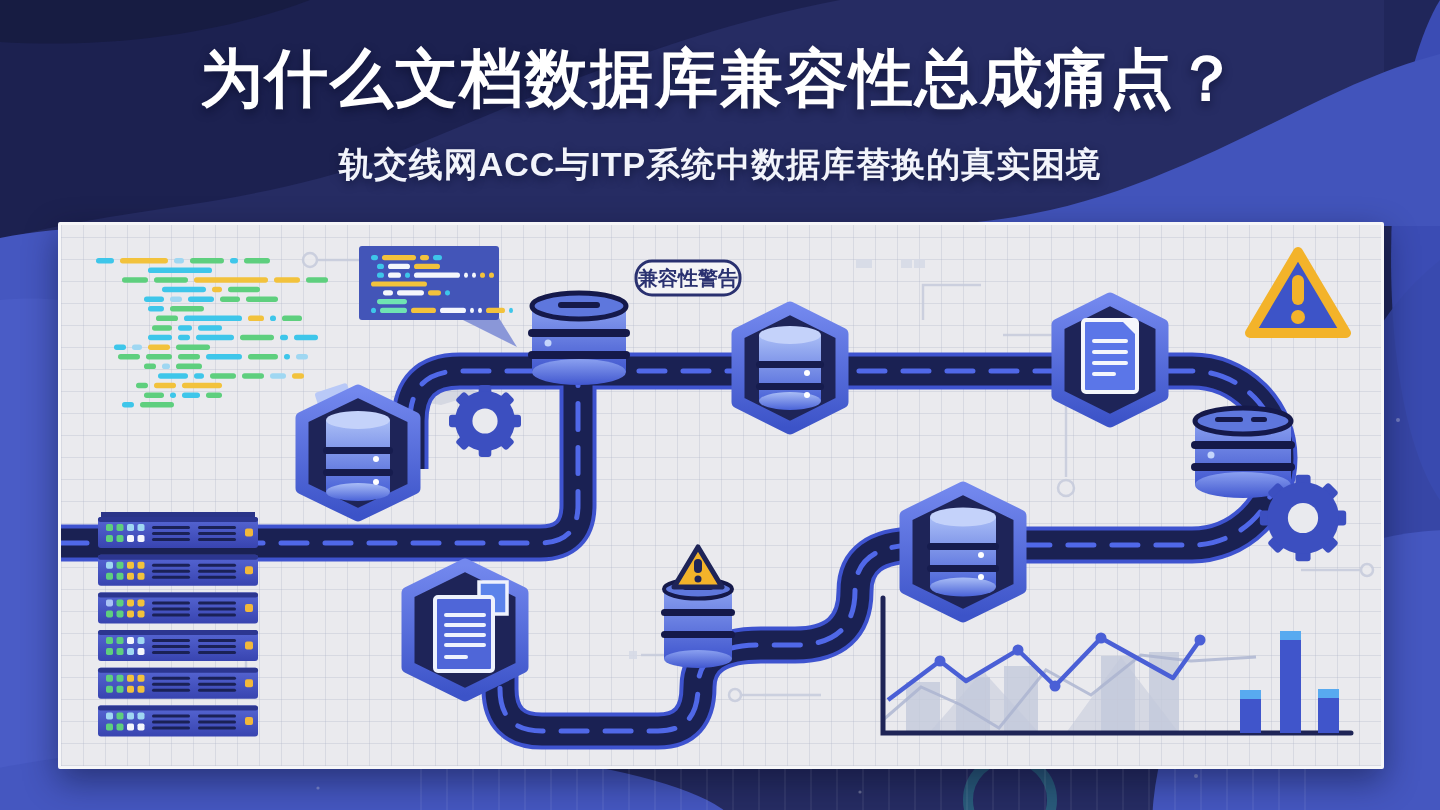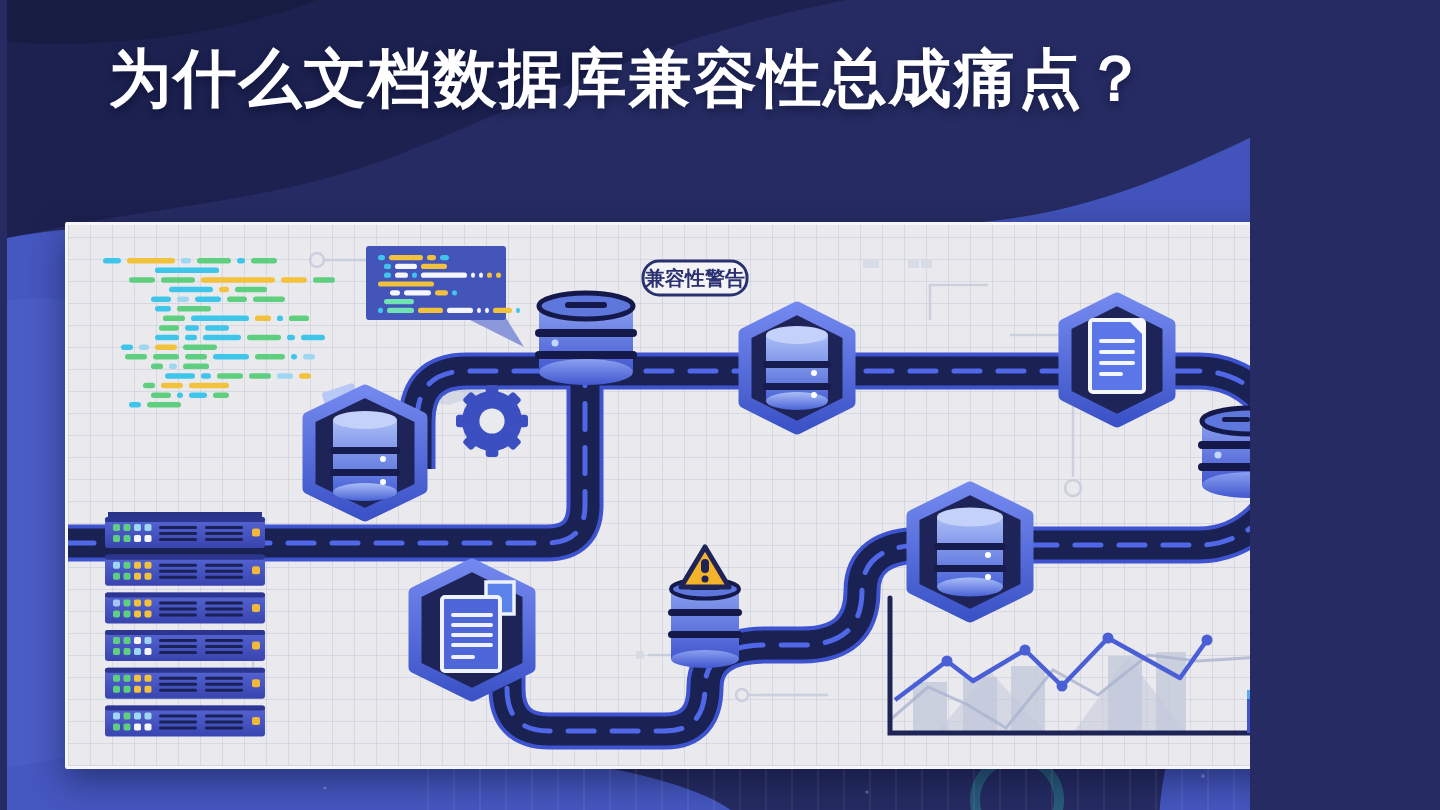--- a/index.html
+++ b/index.html
@@ -1,17 +1,17 @@
 <!DOCTYPE html>
 <html><head>
 <meta charset="utf-8">
 <style>
   html,body{margin:0;padding:0;background:#262c63;}
-  .stage{position:relative;width:1243px;height:810px;overflow:hidden;
-         font-family:"Liberation Sans","DejaVu Sans",sans-serif;margin-left:7px;}
+  .stage{position:relative;width:1440px;height:810px;overflow:hidden;
+         font-family:"Liberation Sans","DejaVu Sans",sans-serif;}
   .bg{position:absolute;left:0;top:0;width:1440px;height:810px;}
   .title{position:absolute;left:0;top:36px;width:100%;text-align:center;
          font-size:63px;font-weight:900;color:#ffffff;letter-spacing:2px;
          text-shadow:0 4px 10px rgba(8,12,40,.6);}
   .subtitle{position:absolute;left:0;top:142px;width:100%;text-align:center;
          font-size:34px;font-weight:600;color:#f2f4fb;letter-spacing:1px;
          text-shadow:0 3px 8px rgba(8,12,40,.55);}
   .panel{position:absolute;left:58px;top:222px;width:1320px;height:541px;
          background-color:#eaeaee;
          background-image:
@@ -45,20 +45,21 @@
       <circle cx="92" cy="612" r="2"></circle>
         <circle cx="212" cy="656" r="1.6"></circle>
         <circle cx="1398" cy="420" r="2"></circle>
       <circle cx="318" cy="788" r="1.6"></circle>
         <circle cx="860" cy="792" r="1.6"></circle>
         <circle cx="1196" cy="776" r="2"></circle>
     </g>
   </svg>
 
   <div class="title">为什么文档数据库兼容性总成痛点？</div>
+  <div class="subtitle">轨交线网ACC与ITP系统中数据库替换的真实困境</div>
 
   <div class="panel">
   <svg id="art" width="1320" height="541" viewBox="0 0 1320 541">
     <defs>
       <linearGradient id="gShield" x1="0" y1="0" x2="0" y2="1">
         <stop offset="0" stop-color="#7388ee"></stop>
             <stop offset="1" stop-color="#3c53c8"></stop>
       </linearGradient>
       <linearGradient id="gDb" x1="0" y1="0" x2="0" y2="1">
         <stop offset="0" stop-color="#a9bdf6"></stop>

